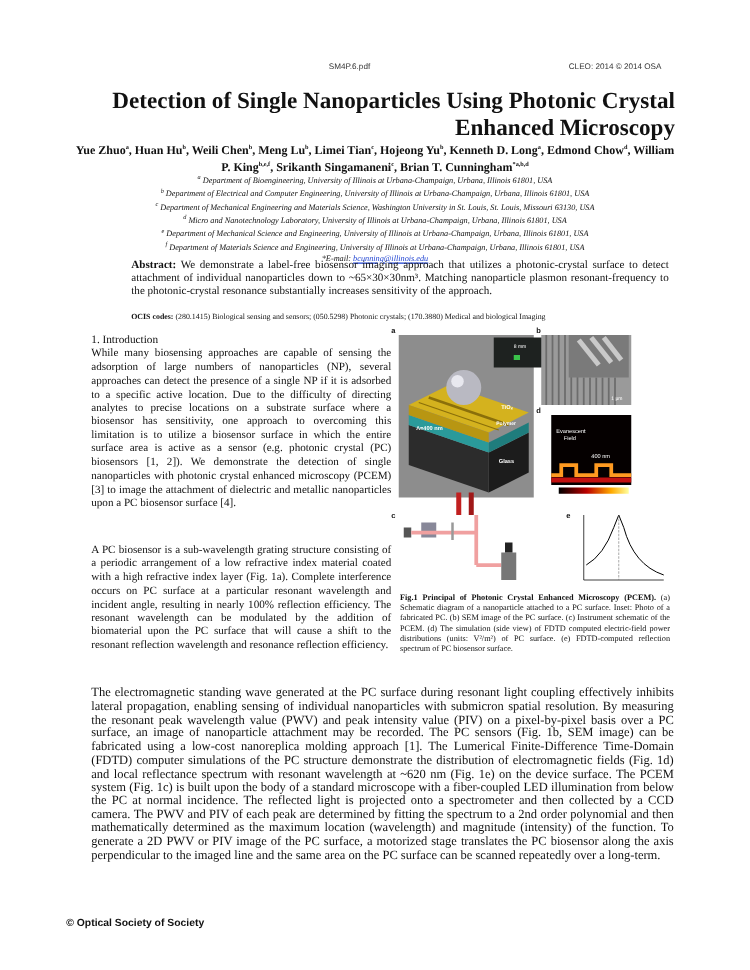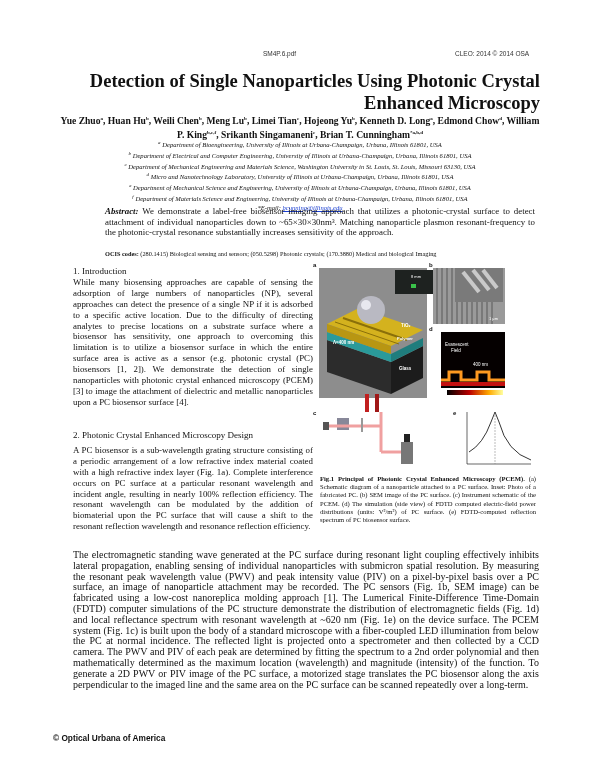--- a/index.html
+++ b/index.html
@@ -4,21 +4,21 @@
 <style>
   html,body{margin:0;padding:0;background:#fff;}
   body{width:600px;height:776px;position:relative;overflow:hidden;font-family:"Liberation Serif",serif;color:#111;}
   .hdr{position:absolute;top:50px;font-family:"Liberation Sans",sans-serif;font-size:6.5px;color:#333;}
   .title{position:absolute;top:70px;left:60px;width:480px;text-align:right;font-weight:bold;font-size:18.5px;line-height:22px;}
   .authors{position:absolute;top:113px;left:60px;width:480px;text-align:center;font-weight:bold;font-size:9.6px;line-height:12px;}
   .affils{position:absolute;top:139px;left:60px;width:480px;text-align:center;font-style:italic;font-size:6.6px;line-height:8.6px;}
   .affils sup,.authors sup{font-size:5px;}
   .email a{color:#1a3fd1;text-decoration:underline;}
   .abstract{position:absolute;top:206px;left:105px;width:430px;font-size:8.9px;line-height:10.6px;text-align:justify;}
-  .abstract b{font-weight:bold;font-style:italic;}
+  .abstract b{font-weight:bold;}
   .ocis{position:absolute;top:250px;left:105px;width:440px;font-size:6.3px;line-height:8px;white-space:nowrap;}
   .col{position:absolute;left:73px;width:240px;font-size:8.9px;line-height:10.9px;text-align:justify;}
   .h{font-weight:normal;font-size:9px;margin:0;}
   .wide{position:absolute;left:73px;top:550px;width:466px;font-size:10px;line-height:10.8px;text-align:justify;}
   .footer{position:absolute;top:733px;left:53px;font-family:"Liberation Sans",sans-serif;font-weight:bold;font-size:8.3px;}
   .fig{position:absolute;left:313px;top:262px;width:228px;height:212px;}
   .caption{position:absolute;left:320px;top:475px;width:216px;font-size:6.6px;line-height:8.2px;text-align:justify;}
   .caption b{font-weight:bold;}
   .lbl{position:absolute;font-family:"Liberation Sans",sans-serif;font-size:6px;font-weight:bold;}
 </style>
@@ -54,21 +54,20 @@
   <b>OCIS codes:</b>
   <span>(280.1415) Biological sensing and sensors; (050.5298) Photonic crystals; (170.3880) Medical and biological Imaging</span>
 </div>
 
 <div class="col" style="top:266px">
   <p class="h">1. Introduction</p>
   <div>While many biosensing approaches are capable of sensing the adsorption of large numbers of nanoparticles (NP), several approaches can detect the presence of a single NP if it is adsorbed to a specific active location. Due to the difficulty of directing analytes to precise locations on a substrate surface where a biosensor has sensitivity, one approach to overcoming this limitation is to utilize a biosensor surface in which the entire surface area is active as a sensor (e.g. photonic crystal (PC) biosensors [1, 2]). We demonstrate the detection of single nanoparticles with photonic crystal enhanced microscopy (PCEM) [3] to image the attachment of dielectric and metallic nanoparticles upon a PC biosensor surface [4].</div>
 </div>
 
 <div class="col" style="top:430px">
-  <p class="h">2. Photonic Crystal Enhanced Microscopy Design</p>
   <div style="margin-top:4px">A PC biosensor is a sub-wavelength grating structure consisting of a periodic arrangement of a low refractive index material coated with a high refractive index layer (Fig. 1a). Complete interference occurs on PC surface at a particular resonant wavelength and incident angle, resulting in nearly 100% reflection efficiency.  The resonant wavelength can be modulated by the addition of biomaterial upon the PC surface that will cause a shift to the resonant reflection wavelength and resonance reflection efficiency.</div>
 </div>
 
 <div class="wide">The electromagnetic standing wave generated at the PC surface during resonant light coupling effectively inhibits lateral propagation, enabling sensing of individual nanoparticles with submicron spatial resolution. By measuring the resonant peak wavelength value (PWV) and peak intensity value (PIV) on a pixel-by-pixel basis over a PC surface, an image of nanoparticle attachment may be recorded.  The PC sensors (Fig. 1b, SEM image) can be fabricated using a low-cost nanoreplica molding approach [1]. The Lumerical Finite-Difference Time-Domain (FDTD) computer simulations of the PC structure demonstrate the distribution of electromagnetic fields (Fig. 1d) and local reflectance spectrum with resonant wavelength at ~620 nm (Fig. 1e) on the device surface. The PCEM system (Fig. 1c) is built upon the body of a standard microscope with a fiber-coupled LED illumination from below the PC at normal incidence. The reflected light is projected onto a spectrometer and then collected by a CCD camera. The PWV and PIV of each peak are determined by fitting the spectrum to a 2nd order polynomial and then mathematically determined as the maximum location (wavelength) and magnitude (intensity) of the function. To generate a 2D PWV or PIV image of the PC surface, a motorized stage translates the PC biosensor along the axis perpendicular to the imaged line and the same area on the PC surface can be scanned repeatedly over a long-term.</div>
 
 <div class="fig">
   <svg width="228" height="212" viewBox="0 0 228 212">
 
     <rect x="6" y="6" width="108" height="130" fill="#8d8d8d"></rect>
 
@@ -157,13 +156,13 @@
   <span class="lbl" style="left:0px;top:148px">c</span>
   <span class="lbl" style="left:116px;top:64px">d</span>
   <span class="lbl" style="left:140px;top:148px">e</span>
 </div>
 
 <div class="caption">
   <b>Fig.1 Principal of Photonic Crystal Enhanced Microscopy (PCEM).</b>
   <span>(a) Schematic diagram of a nanoparticle attached to a PC surface. Inset: Photo of a fabricated PC. (b) SEM image of the PC surface. (c) Instrument schematic of the PCEM. (d) The simulation (side view) of FDTD computed electric-field power distributions (units: V²/m²) of PC surface. (e) FDTD-computed reflection spectrum of PC biosensor surface.</span>
 </div>
 
-<div class="footer">© Optical Urbana of America</div>
+<div class="footer">© Optical Society of Society</div>
 
 </body></html>

